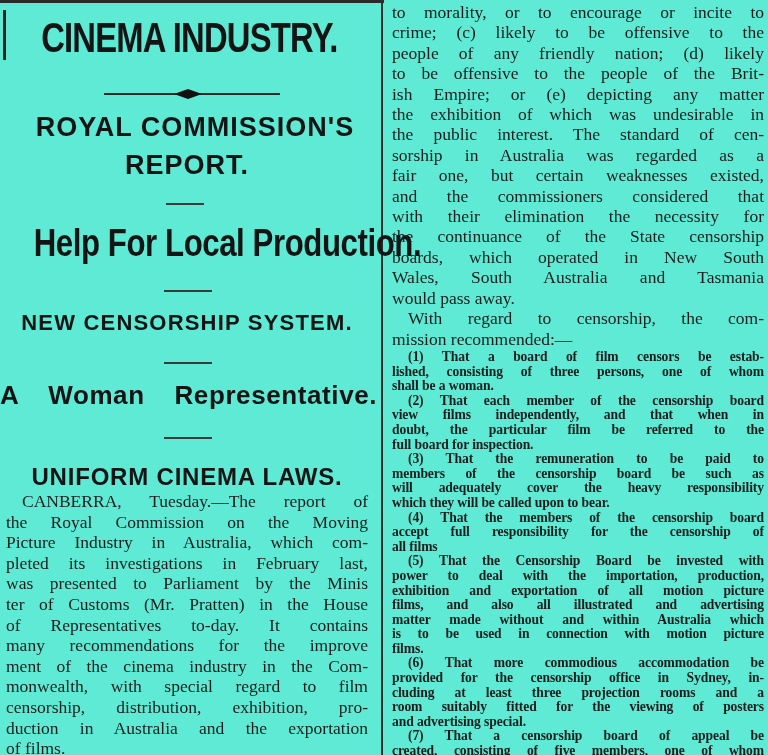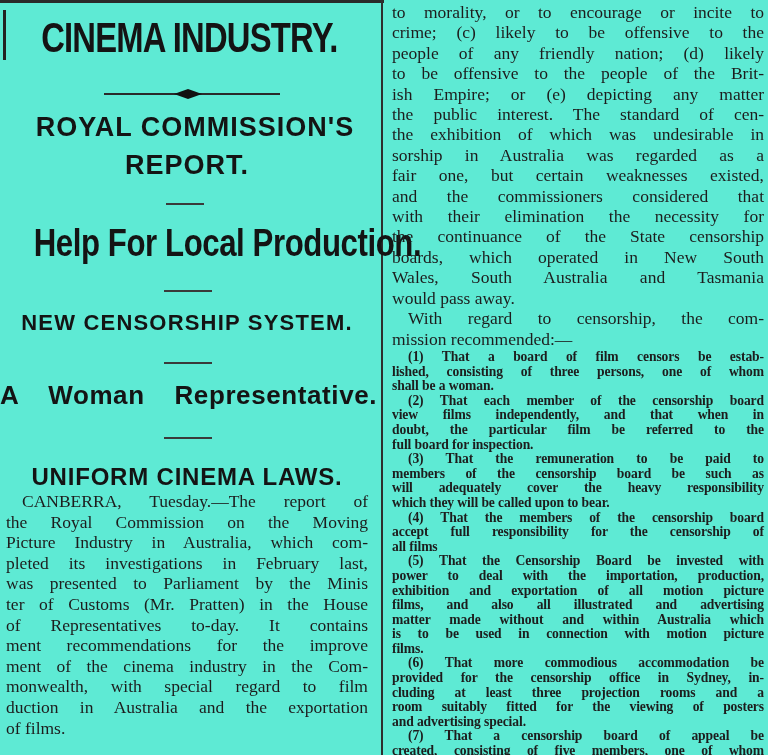--- a/index.html
+++ b/index.html
@@ -86,37 +86,38 @@
     <div class="h2 h-uniform">UNIFORM CINEMA LAWS.</div>
 
     <div class="body-text">
       <span class="ln indent">CANBERRA, Tuesday.—The report of</span>
       <span class="ln">the Royal Commission on the Moving</span>
       <span class="ln">Picture Industry in Australia, which com-</span>
       <span class="ln">pleted its investigations in February last,</span>
       <span class="ln">was presented to Parliament by the Minis</span>
       <span class="ln">ter of Customs (Mr. Pratten) in the House</span>
       <span class="ln">of Representatives to-day.   It contains</span>
-      <span class="ln">ment recommendations for the improve</span>
+      <span class="ln">many recommendations for the improve</span>
       <span class="ln">ment of the cinema industry in the Com-</span>
       <span class="ln">monwealth, with special regard to film</span>
+      <span class="ln">censorship, distribution, exhibition, pro-</span>
       <span class="ln">duction in Australia and the exportation</span>
       <span class="ln last">of films.</span>
     </div>
   </div>
 
   <div class="col-right">
     <div class="rt rt-main">
       <span class="ln">to morality, or to encourage or incite to</span>
       <span class="ln">crime; (c) likely to be offensive to the</span>
       <span class="ln">people of any friendly nation; (d) likely</span>
       <span class="ln">to be offensive to the people of the Brit-</span>
       <span class="ln">ish Empire; or (e) depicting any matter</span>
+      <span class="ln">the exhibition of which was undesirable in</span>
       <span class="ln">the public interest.  The standard of cen-</span>
-      <span class="ln">the exhibition of which was undesirable in</span>
       <span class="ln">sorship in Australia was regarded as a</span>
       <span class="ln">fair one, but certain weaknesses existed,</span>
       <span class="ln">and the commissioners considered that</span>
       <span class="ln">with their elimination the necessity for</span>
       <span class="ln">the continuance of the State censorship</span>
       <span class="ln">boards, which operated in New South</span>
       <span class="ln">Wales, South Australia and Tasmania</span>
       <span class="ln last">would pass away.</span>
       <span class="ln indent">With regard to censorship, the com-</span>
       <span class="ln last">mission recommended:—</span>

